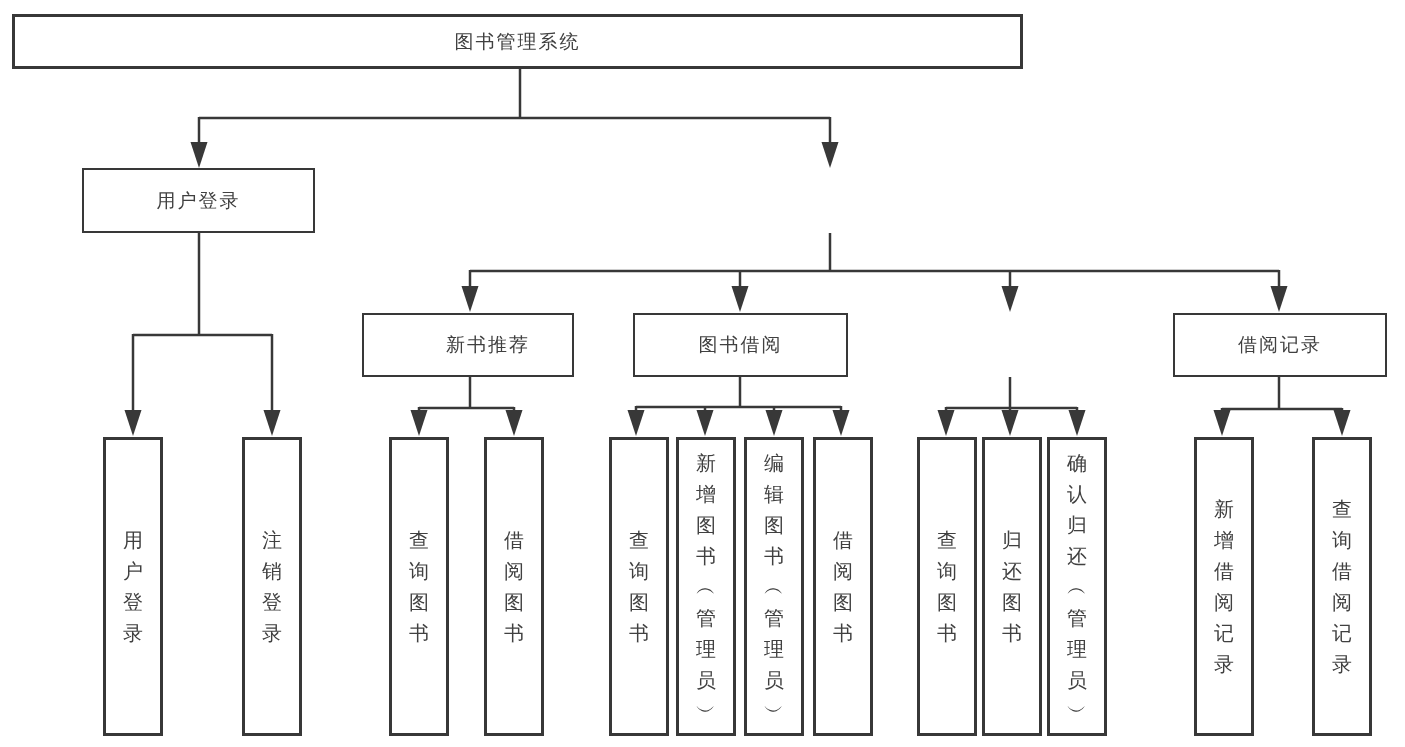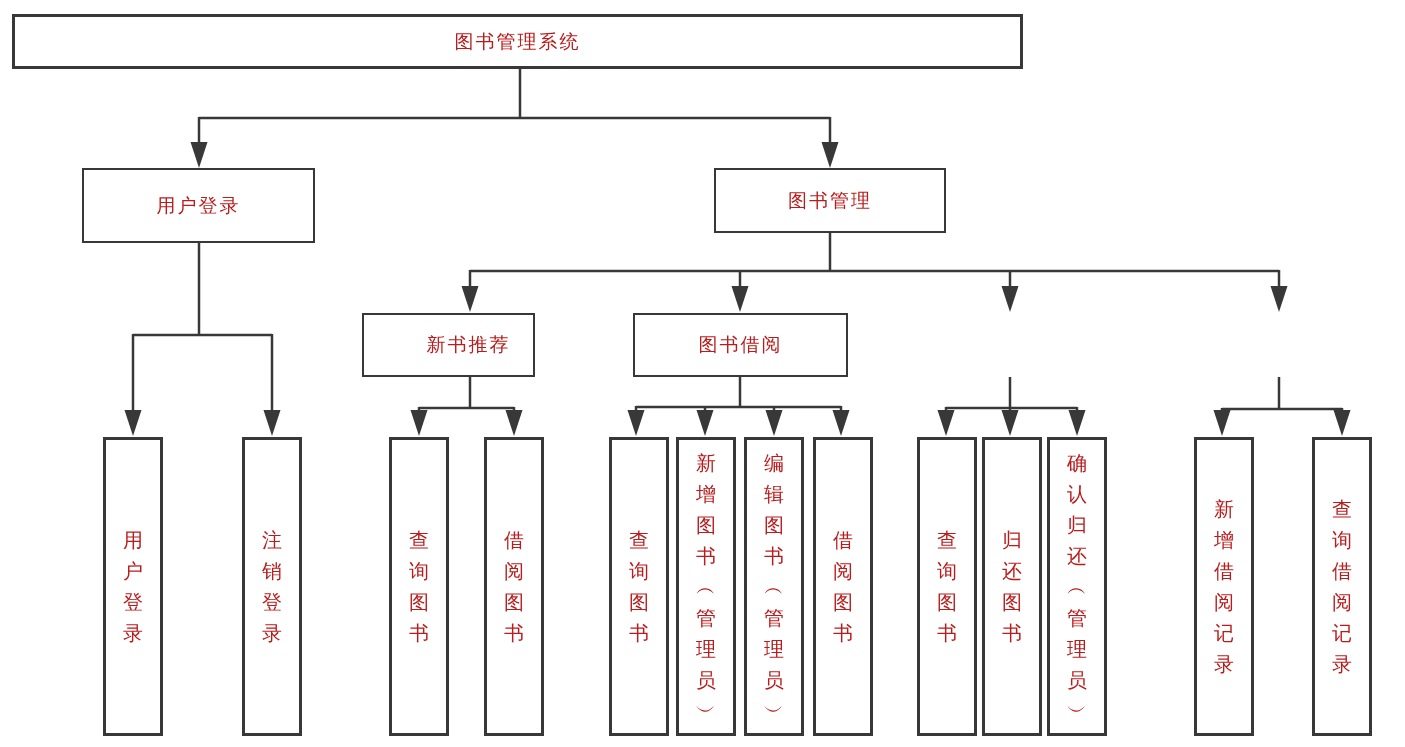--- a/index.html
+++ b/index.html
@@ -15,21 +15,21 @@
     position: absolute;
     left: 0; top: 0;
     width: 1405px; height: 747px;
     z-index: 1;
   }
   .box {
     position: absolute;
     background: #ffffff;
     border: 2px solid #383838;
     box-sizing: border-box;
-    color: #b91c1c;
+    color: #404040;
     z-index: 2;
   }
   .hbox {
     display: flex;
     align-items: center;
     justify-content: center;
     font-size: 19px;
     letter-spacing: 2px;
     white-space: nowrap;
   }
@@ -126,25 +126,25 @@
       <polygon points="937.5,410 954.5,410 946,436"></polygon>
       <polygon points="1001.5,410 1018.5,410 1010,436"></polygon>
       <polygon points="1068.5,410 1085.5,410 1077,436"></polygon>
       <polygon points="1213.5,410 1230.5,410 1222,436"></polygon>
       <polygon points="1333.5,410 1350.5,410 1342,436"></polygon>
     </g>
   </svg>
 
   <div class="box hbox root-box" style="left:12px; top:14px; width:1011px; height:55px;">图书管理系统</div>
 
-  <div class="box hbox" style="left:82px; top:168px; width:233px; height:75px;">用户登录</div>
-  <div class="box hbox" style="left:714px; top:168px; width:232px; height:65px;">图书管理</div>
-
-  <div class="box hbox" style="left:362px; top:313px; width:173px; height:64px;padding-left:40px;">新书推荐</div>
+  <div class="box hbox" style="left:82px; top:168px; width:233px; height:65px;">用户登录</div>
+
+  <div class="box hbox" style="left:362px; top:313px; width:212px; height:64px;padding-left:40px;">新书推荐</div>
   <div class="box hbox" style="left:633px; top:313px; width:215px; height:64px;">图书借阅</div>
+  <div class="box hbox" style="left:1173px; top:313px; width:214px; height:64px;">借阅记录</div>
 
   <div class="box vbox" style="left:103px; top:437px; width:60px; height:299px;">
     <div class="vlabel">
         <span class="vchar">用</span>
         <span class="vchar">户</span>
         <span class="vchar">登</span>
         <span class="vchar">录</span>
       </div>
   </div>
   <div class="box vbox" style="left:242px; top:437px; width:60px; height:299px;">

